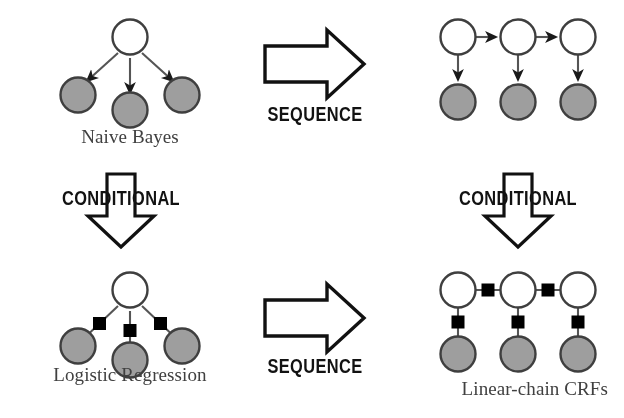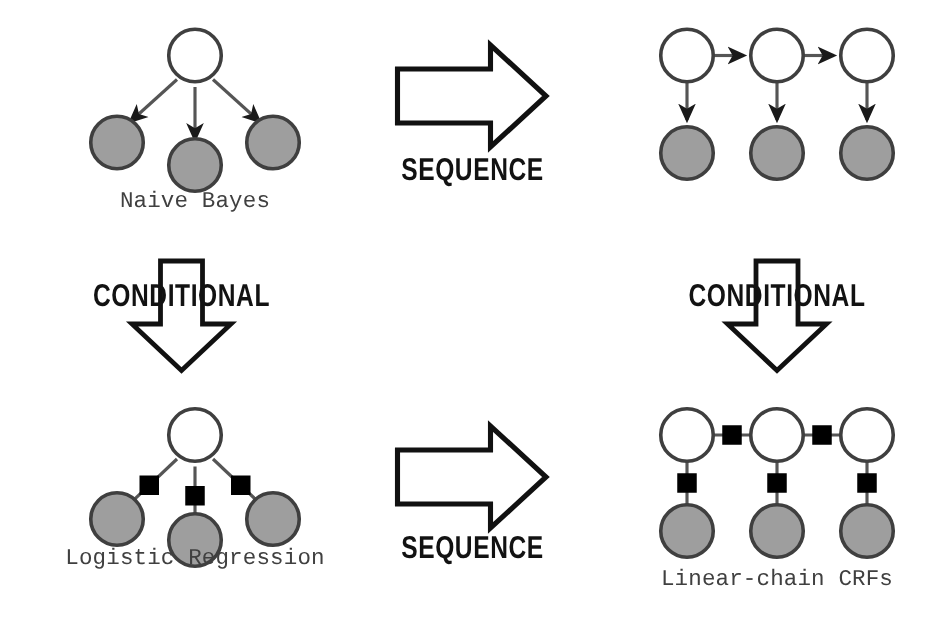--- a/index.html
+++ b/index.html
@@ -19,22 +19,22 @@
     width: 624px;
     height: 418px;
     background: #ffffff;
   }
   .panel {
     position: absolute;
   }
   .caption {
     position: absolute;
     text-align: center;
-    font-family: Liberation Mono, monospace;
-    font-size: 15px;
+    font-family: Liberation Serif, serif;
+    font-size: 19px;
     color: #404040;
     letter-spacing: 0.1px;
     white-space: nowrap;
   }
   .arrow-label {
     position: absolute;
     font-family: "Liberation Sans", sans-serif;
     font-weight: bold;
     color: #121212;
     white-space: nowrap;
@@ -168,15 +168,15 @@
       <circle cx="140" cy="92" r="17.5" fill="#9e9e9e" stroke="#3f3f3f" stroke-width="2.4"></circle>
 
       <rect x="43.5" y="21.5" width="13" height="13" fill="#000000"></rect>
       <rect x="103.5" y="21.5" width="13" height="13" fill="#000000"></rect>
 
       <rect x="13.5" y="53.5" width="13" height="13" fill="#000000"></rect>
       <rect x="73.5" y="53.5" width="13" height="13" fill="#000000"></rect>
       <rect x="133.5" y="53.5" width="13" height="13" fill="#000000"></rect>
     </svg>
   </div>
-  <div class="caption" style="left:428px; top:378px; width:180px;">Linear-chain CRFs</div>
+  <div class="caption" style="left:428px; top:378px; width:180px;text-align:right;">Linear-chain CRFs</div>
 
 </div>
 
 </body></html>

